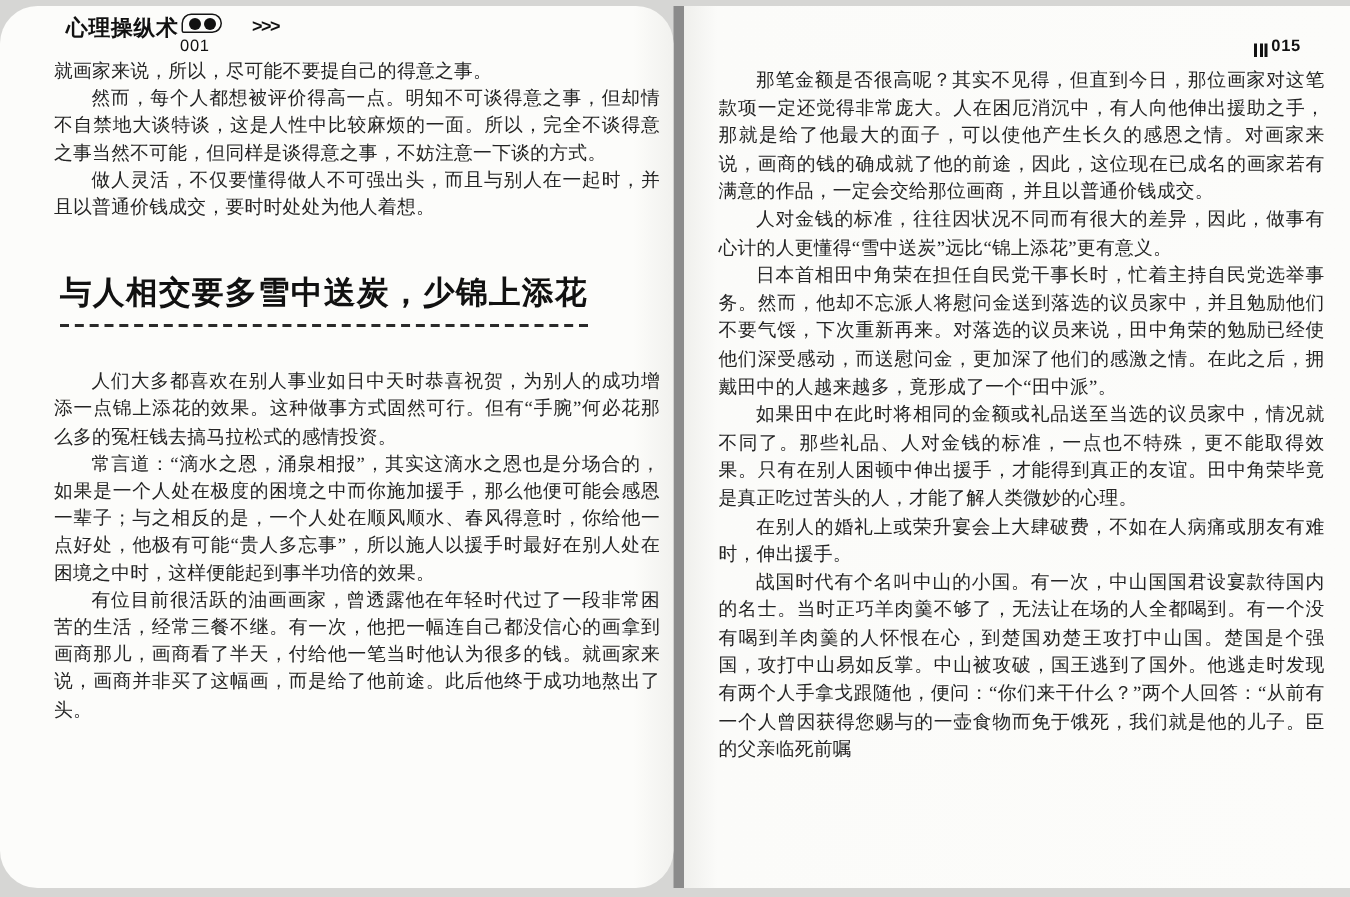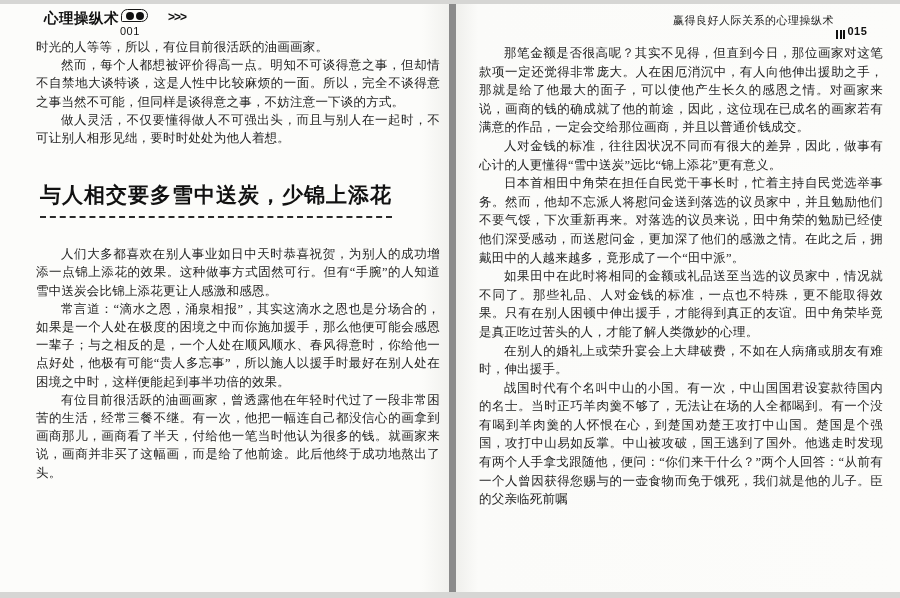--- a/index.html
+++ b/index.html
@@ -10,20 +10,21 @@
     position:relative;overflow:hidden;
   }
   .spread{
     position:absolute;top:4px;left:0;width:900px;height:588px;
     display:flex;
   }
   .page{position:relative;height:100%;}
   .page.left{
     width:449px;
     background:linear-gradient(to right,#fcfcfa 0%,#fcfcfa 94%,#f1f1ee 100%);
+    border-radius:25px;
   }
   .spine{width:7px;height:100%;background:#8b8b8b;}
   .page.right{
     flex:1;
     background:linear-gradient(to right,#efefec 0%,#fbfbf9 5%,#fcfcfa 100%);
   }
 
   
   .lp-header{position:absolute;top:5px;left:44px;height:32px;white-space:nowrap;}
   .lp-title{
@@ -93,38 +94,37 @@
       <span class="lp-title">心理操纵术</span><span class="lp-badge">
           <i class="dot"></i>
           <i class="dot"></i>
         </span>
       <span class="lp-pagenum">001</span>
       <span class="lp-arrows">&gt;&gt;&gt;</span>
     </div>
 
     <div class="lp-body">
       <div>
-          <p class="para cont">时光的人等等，所以，有位目前很活跃的油画画家。</p>
+          <p class="para cont">就画家来说，所以，尽可能不要提自己的得意之事。</p>
           <p class="para">然而，每个人都想被评价得高一点。明知不可谈得意之事，但却情不自禁地大谈特谈，这是人性中比较麻烦的一面。所以，完全不谈得意之事当然不可能，但同样是谈得意之事，不妨注意一下谈的方式。</p>
-          <p class="para">做人灵活，不仅要懂得做人不可强出头，而且与别人在一起时，不可让别人相形见绌，要时时处处为他人着想。</p>
+          <p class="para">做人灵活，不仅要懂得做人不可强出头，而且与别人在一起时，并且以普通价钱成交，要时时处处为他人着想。</p>
         </div>
       <h2 class="section-heading">与人相交要多雪中送炭，少锦上添花</h2>
       <div class="section-block">
-          <p class="para">人们大多都喜欢在别人事业如日中天时恭喜祝贺，为别人的成功增添一点锦上添花的效果。这种做事方式固然可行。但有“手腕”的人知道雪中送炭会比锦上添花更让人感激和感恩。</p>
+          <p class="para">人们大多都喜欢在别人事业如日中天时恭喜祝贺，为别人的成功增添一点锦上添花的效果。这种做事方式固然可行。但有“手腕”何必花那么多的冤枉钱去搞马拉松式的感情投资。</p>
           <p class="para">常言道：“滴水之恩，涌泉相报”，其实这滴水之恩也是分场合的，如果是一个人处在极度的困境之中而你施加援手，那么他便可能会感恩一辈子；与之相反的是，一个人处在顺风顺水、春风得意时，你给他一点好处，他极有可能“贵人多忘事”，所以施人以援手时最好在别人处在困境之中时，这样便能起到事半功倍的效果。</p>
           <p class="para">有位目前很活跃的油画画家，曾透露他在年轻时代过了一段非常困苦的生活，经常三餐不继。有一次，他把一幅连自己都没信心的画拿到画商那儿，画商看了半天，付给他一笔当时他认为很多的钱。就画家来说，画商并非买了这幅画，而是给了他前途。此后他终于成功地熬出了头。</p>
         </div>
     </div>
   </div>
 
   <div class="spine"></div>
 
   <div class="page right">
     <div class="rp-header">
-      <div class="rp-h-line2">赢得良好人际关系的心理操纵术</div>
     </div>
     <div class="rp-pagenum-group">
       <span class="bars"><i></i><i></i><i></i></span><span class="rp-pagenum">015</span>
     </div>
 
     <div class="rp-body">
         <p class="para">那笔金额是否很高呢？其实不见得，但直到今日，那位画家对这笔款项一定还觉得非常庞大。人在困厄消沉中，有人向他伸出援助之手，那就是给了他最大的面子，可以使他产生长久的感恩之情。对画家来说，画商的钱的确成就了他的前途，因此，这位现在已成名的画家若有满意的作品，一定会交给那位画商，并且以普通价钱成交。</p>
         <p class="para">人对金钱的标准，往往因状况不同而有很大的差异，因此，做事有心计的人更懂得“雪中送炭”远比“锦上添花”更有意义。</p>
         <p class="para">日本首相田中角荣在担任自民党干事长时，忙着主持自民党选举事务。然而，他却不忘派人将慰问金送到落选的议员家中，并且勉励他们不要气馁，下次重新再来。对落选的议员来说，田中角荣的勉励已经使他们深受感动，而送慰问金，更加深了他们的感激之情。在此之后，拥戴田中的人越来越多，竟形成了一个“田中派”。</p>
         <p class="para">如果田中在此时将相同的金额或礼品送至当选的议员家中，情况就不同了。那些礼品、人对金钱的标准，一点也不特殊，更不能取得效果。只有在别人困顿中伸出援手，才能得到真正的友谊。田中角荣毕竟是真正吃过苦头的人，才能了解人类微妙的心理。</p>

